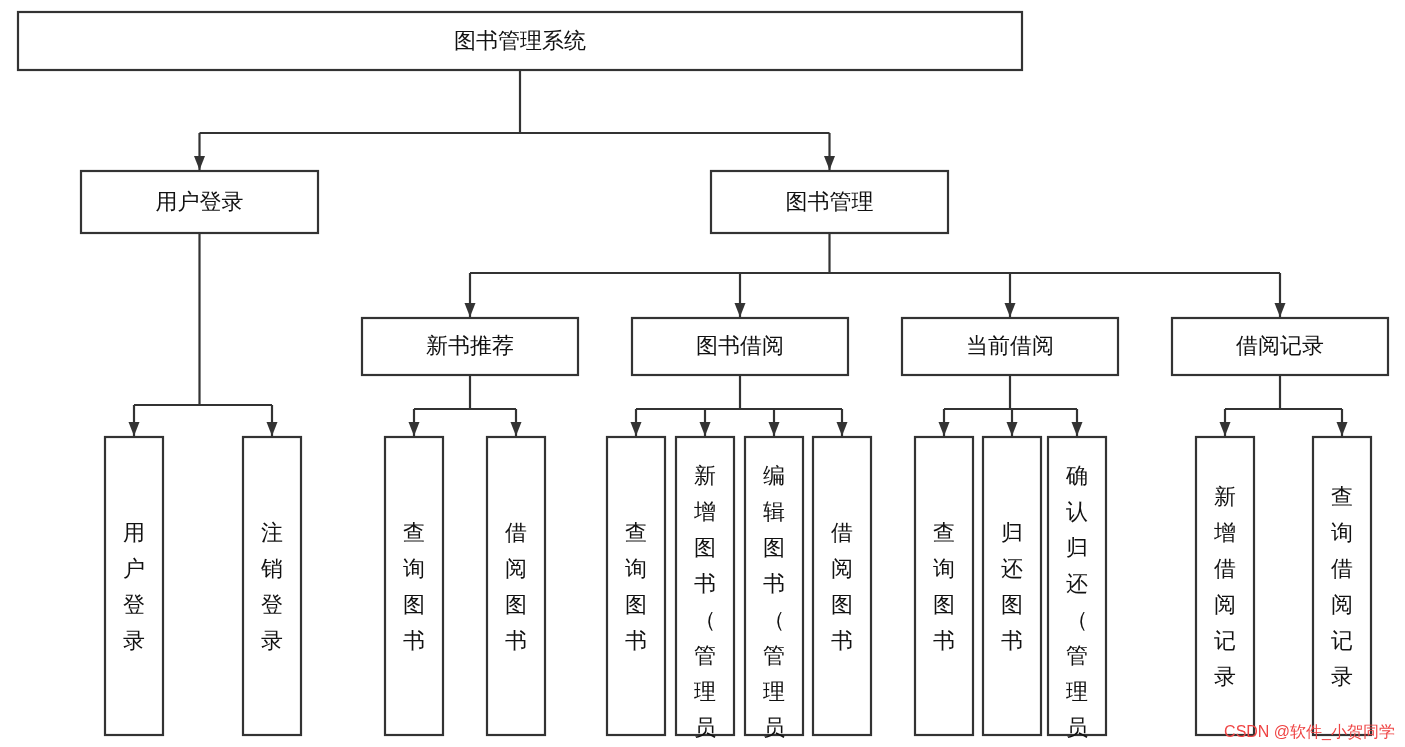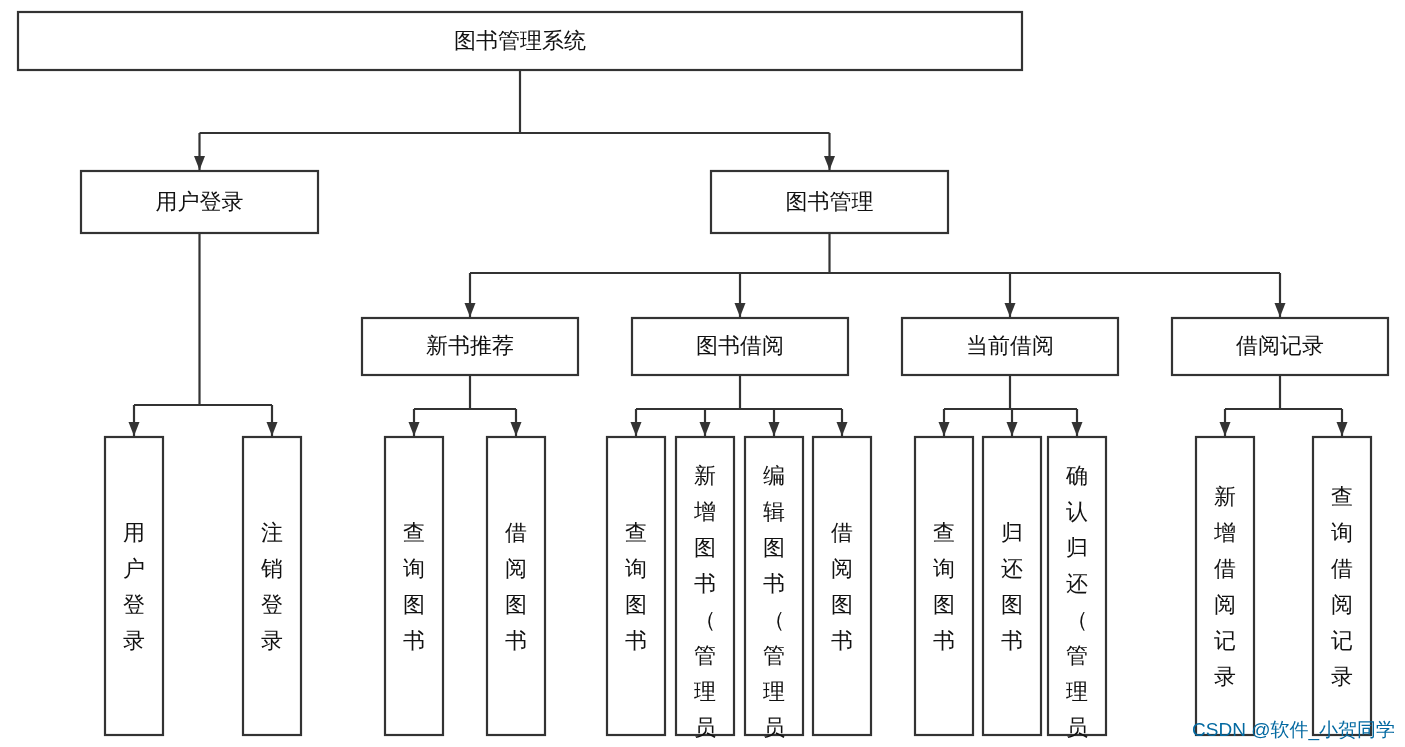--- a/index.html
+++ b/index.html
@@ -45,22 +45,22 @@
   .node-label-vertical {
     fill: #111111;
     font-family: "Liberation Sans", "DejaVu Sans", sans-serif;
     font-size: 22px;
     text-anchor: middle;
   }
   .watermark {
     position: absolute;
     right: 10px;
     bottom: 4px;
-    color: #0369a1;
-    font-size: 19px;
+    color: #ef4444;
+    font-size: 16px;
     font-family: "Liberation Sans", "DejaVu Sans", sans-serif;
     white-space: nowrap;
     user-select: none;
   }
 </style>
 </head>
 <body>
 
 <div id="diagram-root">
   <svg id="diagram-svg" width="1405" height="747" viewBox="0 0 1405 747" xmlns="http://www.w3.org/2000/svg">

